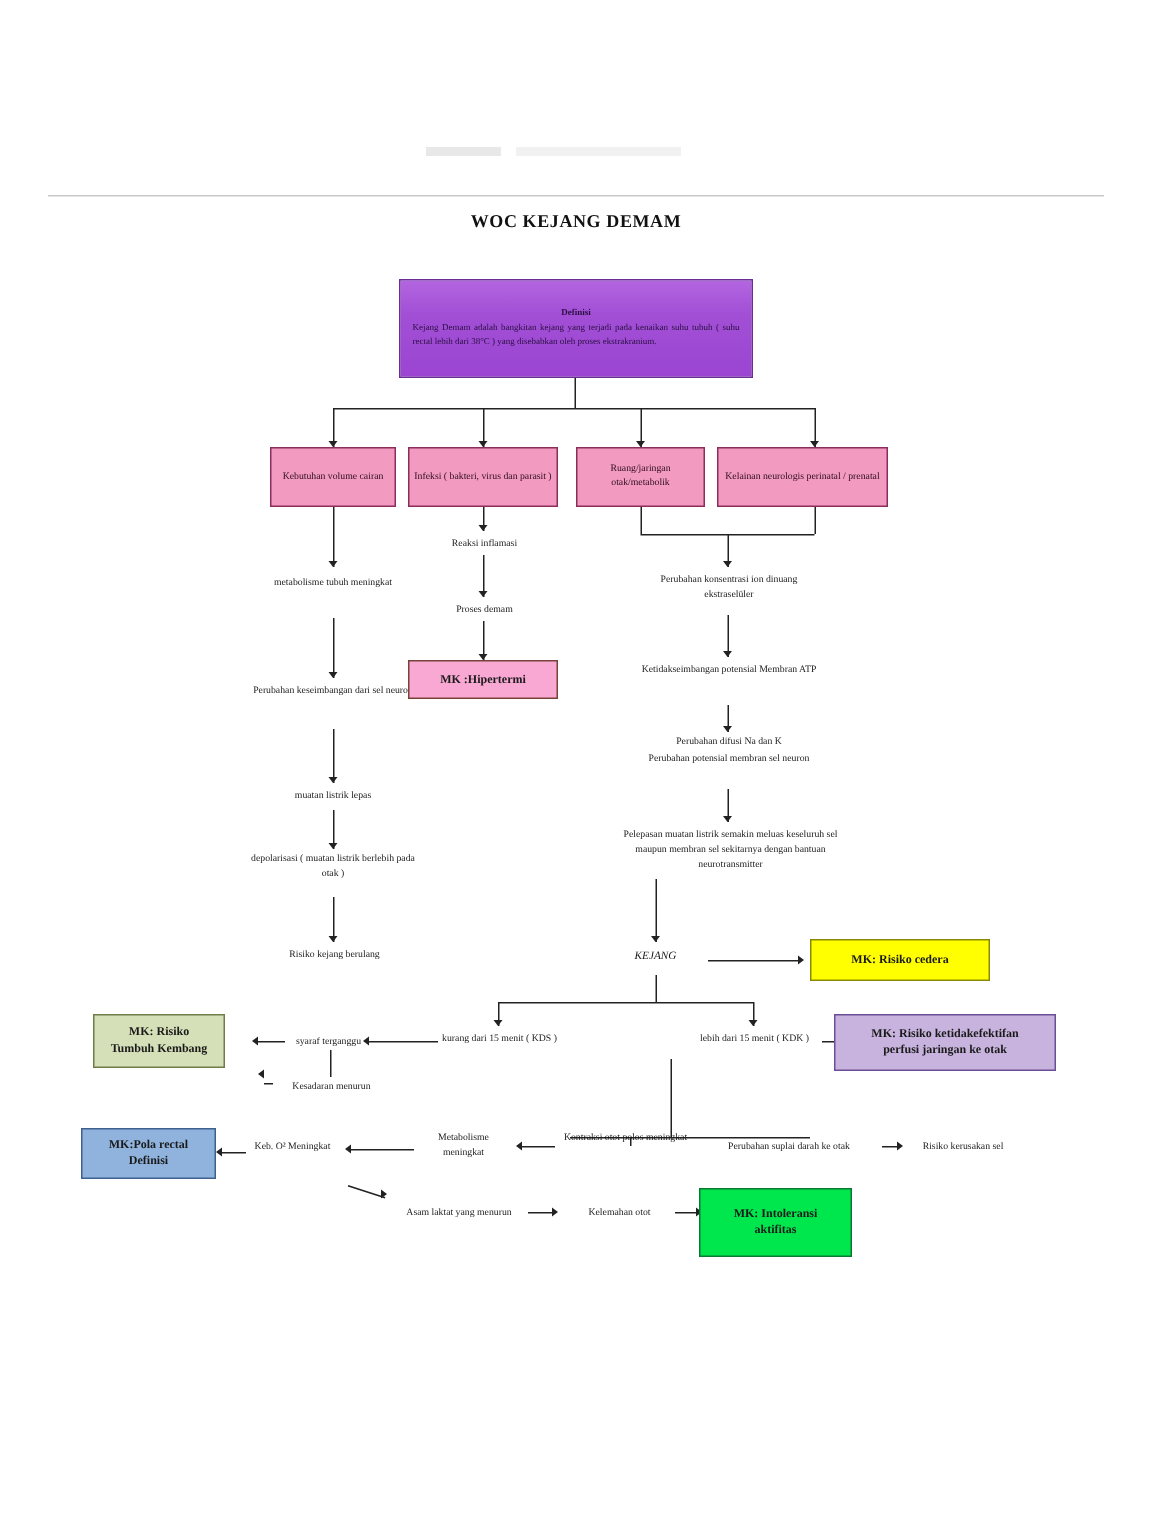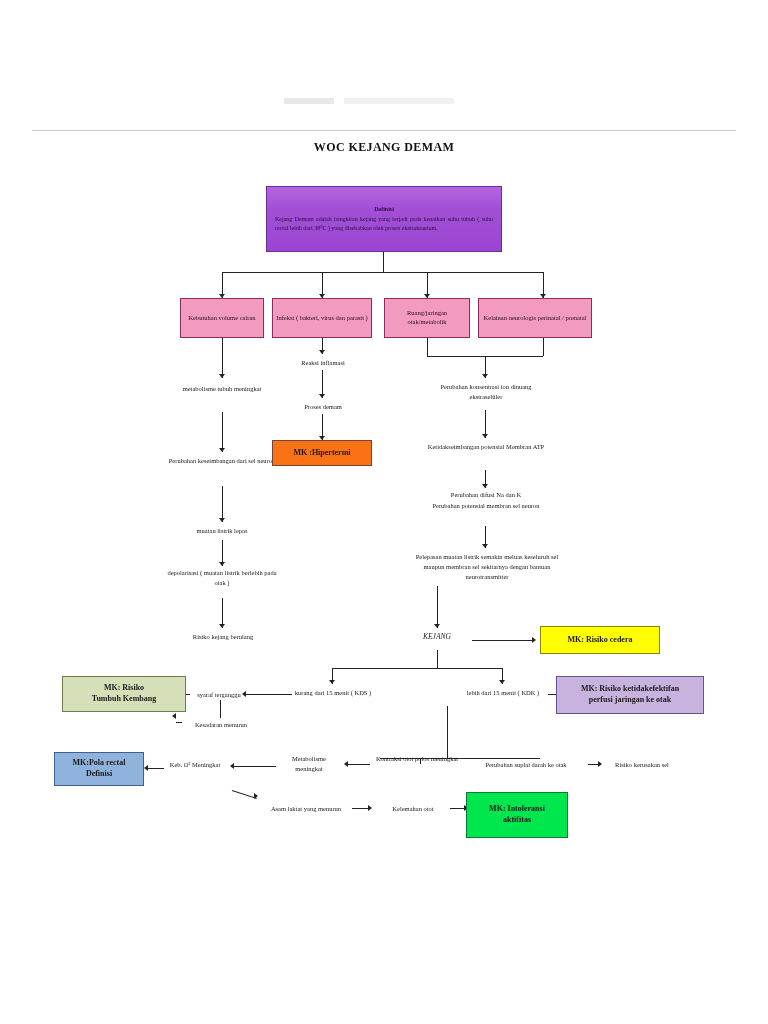--- a/index.html
+++ b/index.html
@@ -94,21 +94,21 @@
     line-height: 1.45;
     text-align: justify;
   }
   .pink {
     background: #f29ac0;
     border: 1px solid #8c2d5c;
     color: #2b0c1c;
     font-size: 6.5px;
   }
   .mk-hipertermi {
-    background: #f97316;
+    background: #f9a8d4;
     border: 1px solid #7a4138;
     font-weight: bold;
     font-size: 8px;
     color: #1a1a1a;
   }
   .mk-yellow {
     background: #ffff00;
     border: 1px solid #8a8a00;
     font-weight: bold;
     font-size: 8px;
@@ -324,21 +324,21 @@
   </div>
 
   <div class="ln hl" style="left:246px; top:694px; width:46px;"></div>
   <div class="arrow-left" style="left:242px; top:691px;"></div>
   <div class="node plain" style="left:186px; top:688px; width:66px;">
     <span>syaraf terganggu</span>
   </div>
 
   <div class="ln hl" style="left:172px; top:694px; width:18px;"></div>
   <div class="arrow-left" style="left:168px; top:691px;"></div>
-  <div class="node mk-green-pale" style="left:62px; top:676px; width:124px; height:36px;">
+  <div class="node mk-green-pale" style="left:62px; top:676px; width:88px; height:36px;">
     <span>MK: Risiko</span>
     <span>Tumbuh Kembang</span>
   </div>
 
   <div class="ln vl" style="left:220px; top:700px; height:18px;"></div>
   <div class="node plain" style="left:178px; top:718px; width:86px;">
     <span>Kesadaran menurun</span>
   </div>
   <div class="ln hl" style="left:176px; top:722px; width:6px;"></div>
   <div class="arrow-left" style="left:172px; top:713px;"></div>

